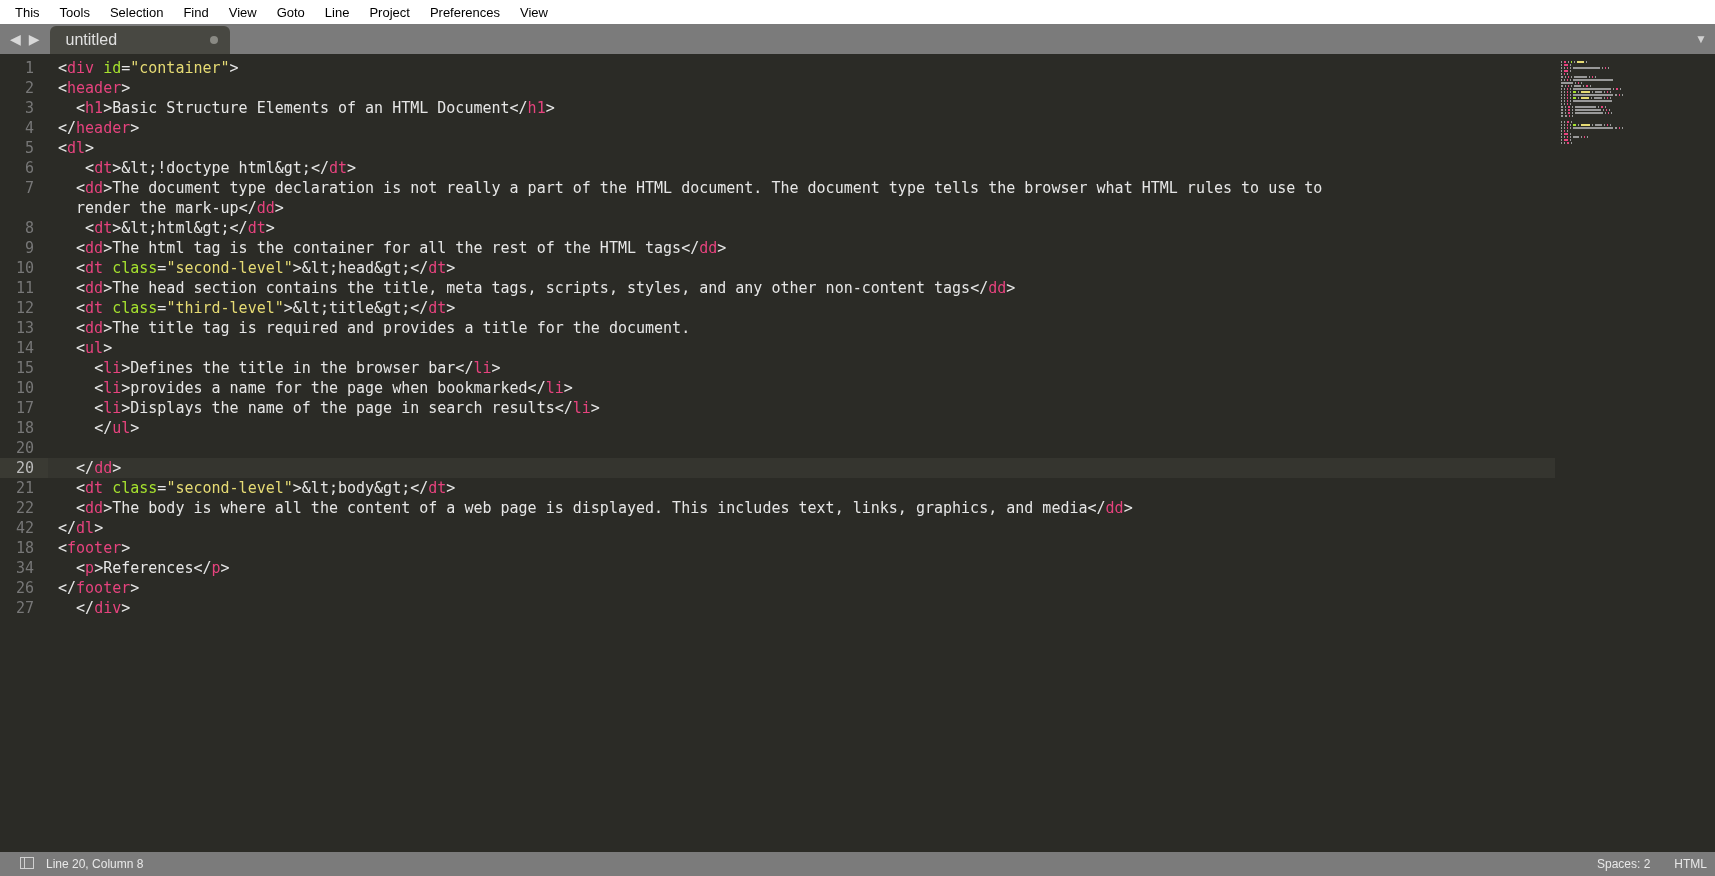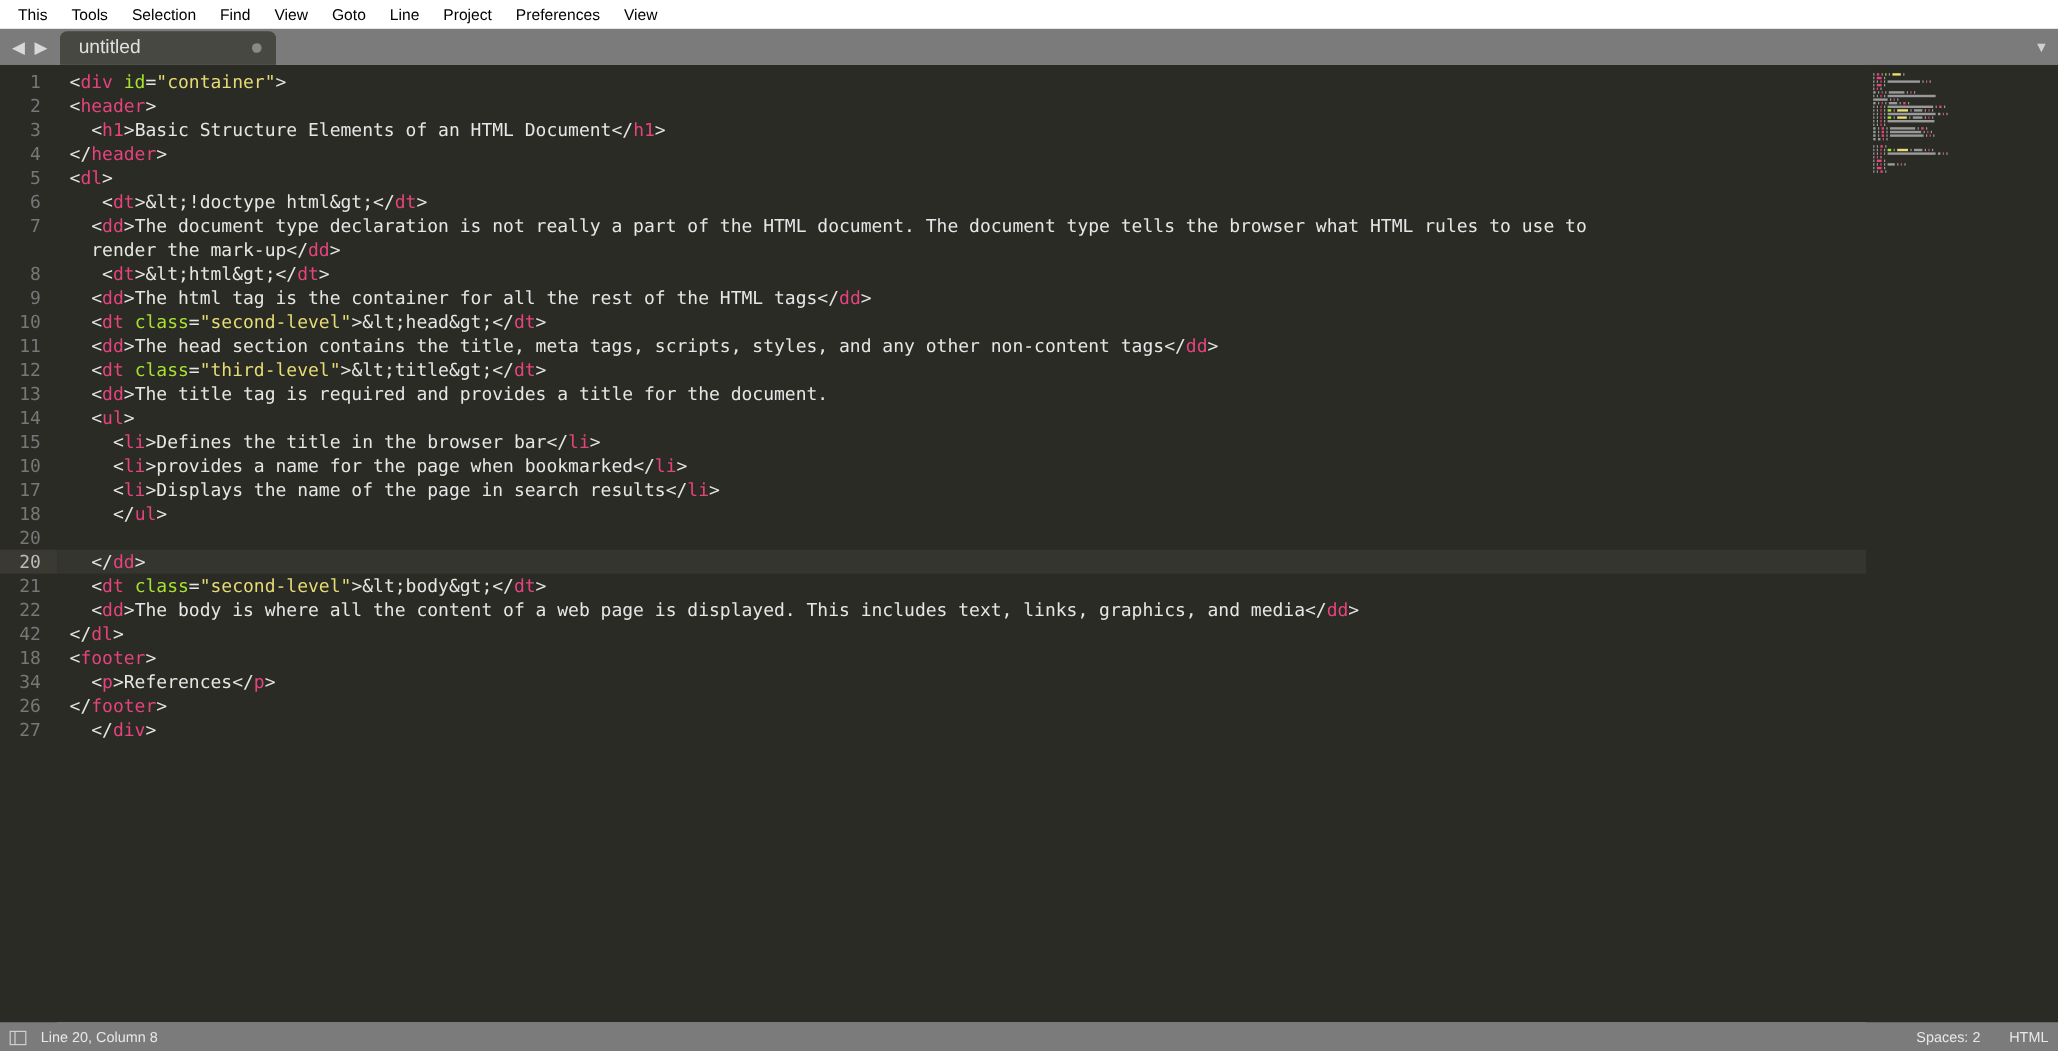--- a/index.html
+++ b/index.html
@@ -140,21 +140,21 @@
   .mc-txt  { background: #999; }
   .statusbar {
     background: #7b7b7b;
     height: 24px;
     display: flex;
     align-items: center;
     color: #e8e8e8;
     font-size: 12px;
     padding: 0 8px;
   }
-  .sb-left { display: flex; align-items: flex-end; gap: 12px; }
+  .sb-left { display: flex; align-items: flex-start; gap: 12px; margin-left: 12px; }
   .sb-icon {
     width: 14px; height: 12px;
     border: 1px solid #d0d0d0;
     position: relative;
   }
   .sb-icon::after {
     content: "";
     position: absolute;
     left: 3px; top: 0; bottom: 0;
     width: 1px; background: #d0d0d0;

